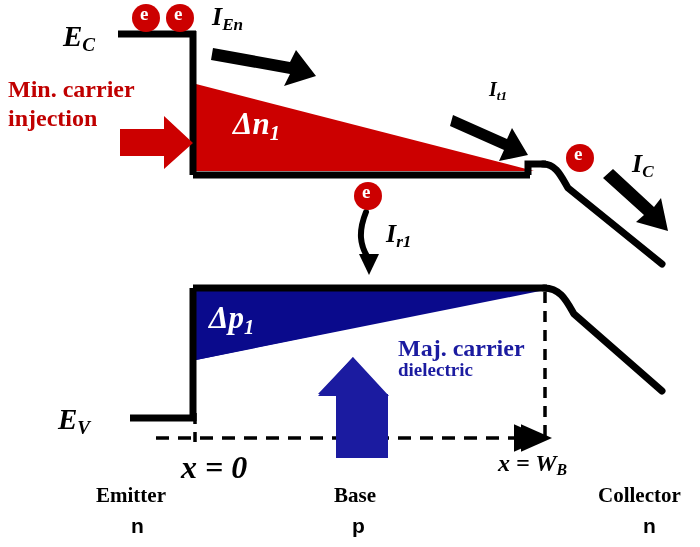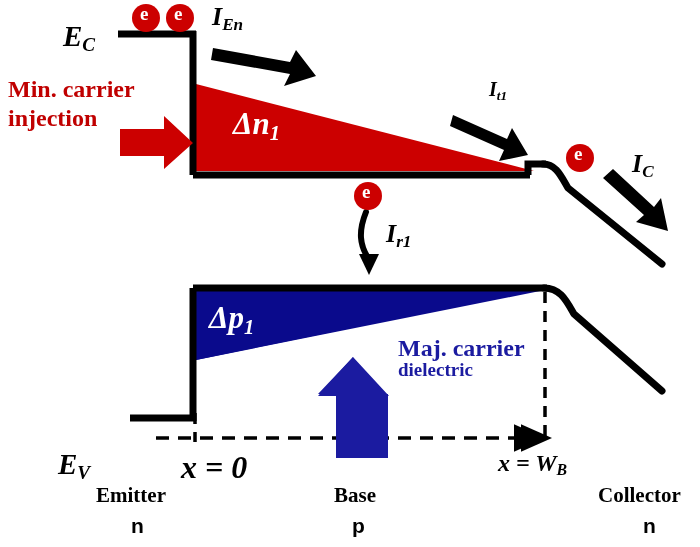--- a/index.html
+++ b/index.html
@@ -97,21 +97,21 @@
 
   <div class="lbl white serif-b" style="left:140px;top:4px;font-size:19px;">e</div>
   <div class="lbl white serif-b" style="left:174px;top:4px;font-size:19px;">e</div>
   <div class="lbl white serif-b" style="left:362px;top:182px;font-size:19px;">e</div>
   <div class="lbl white serif-b" style="left:574px;top:144px;font-size:19px;">e</div>
 
   <div class="lbl black serif-bi" style="left:63px;top:21px;font-size:29px;">
     <span>E</span><span class="sub">C</span>
   </div>
 
-  <div class="lbl black serif-bi" style="left:58px;top:404px;font-size:29px;margin-top:45px;">
+  <div class="lbl black serif-bi" style="left:58px;top:404px;font-size:29px;">
     <span>E</span><span class="sub">V</span>
   </div>
 
   <div class="lbl red serif-b" style="left:8px;top:77px;font-size:24px;">Min. carrier</div>
   <div class="lbl red serif-b" style="left:8px;top:106px;font-size:24px;">injection</div>
 
   <div class="lbl white serif-bi" style="left:207px;top:108px;font-size:31px;margin-left:26px;">
     <span>Δn</span><span class="sub serif-b">1</span>
   </div>
 

